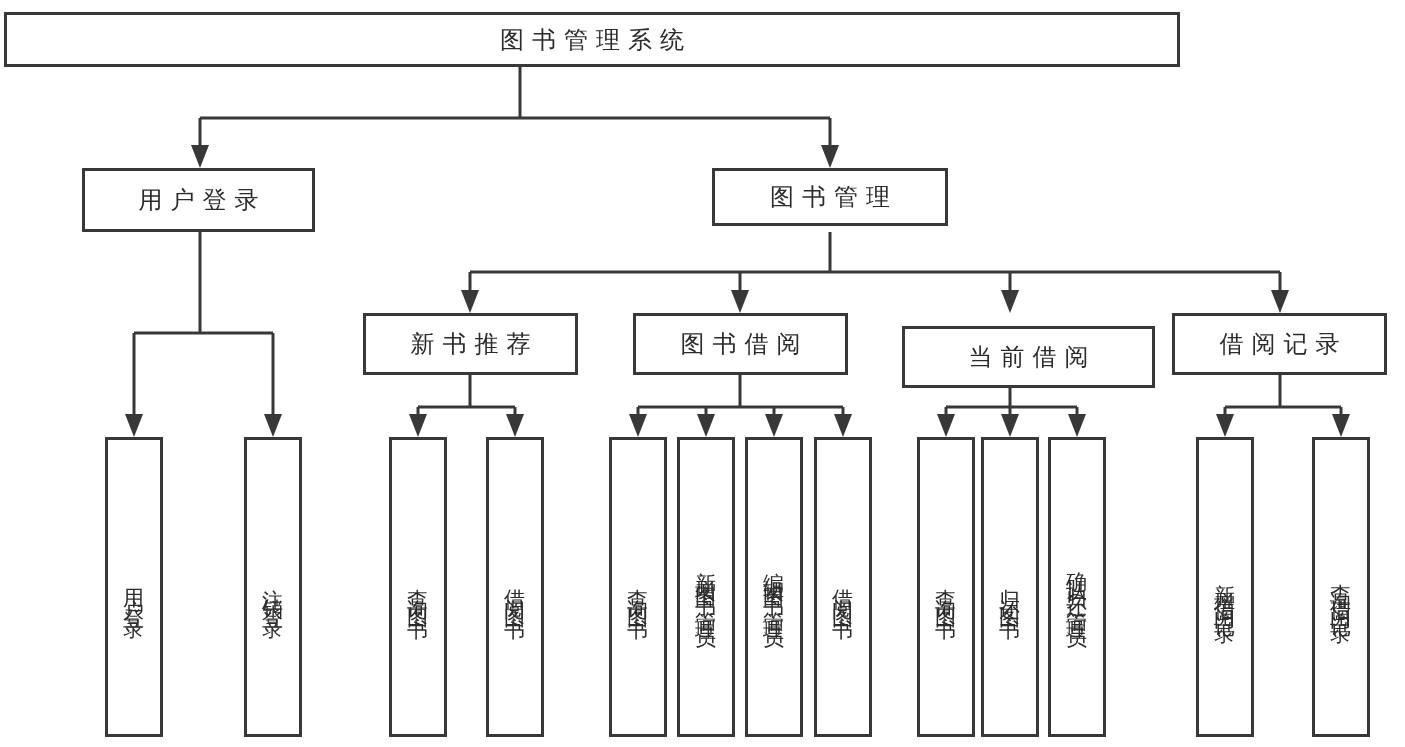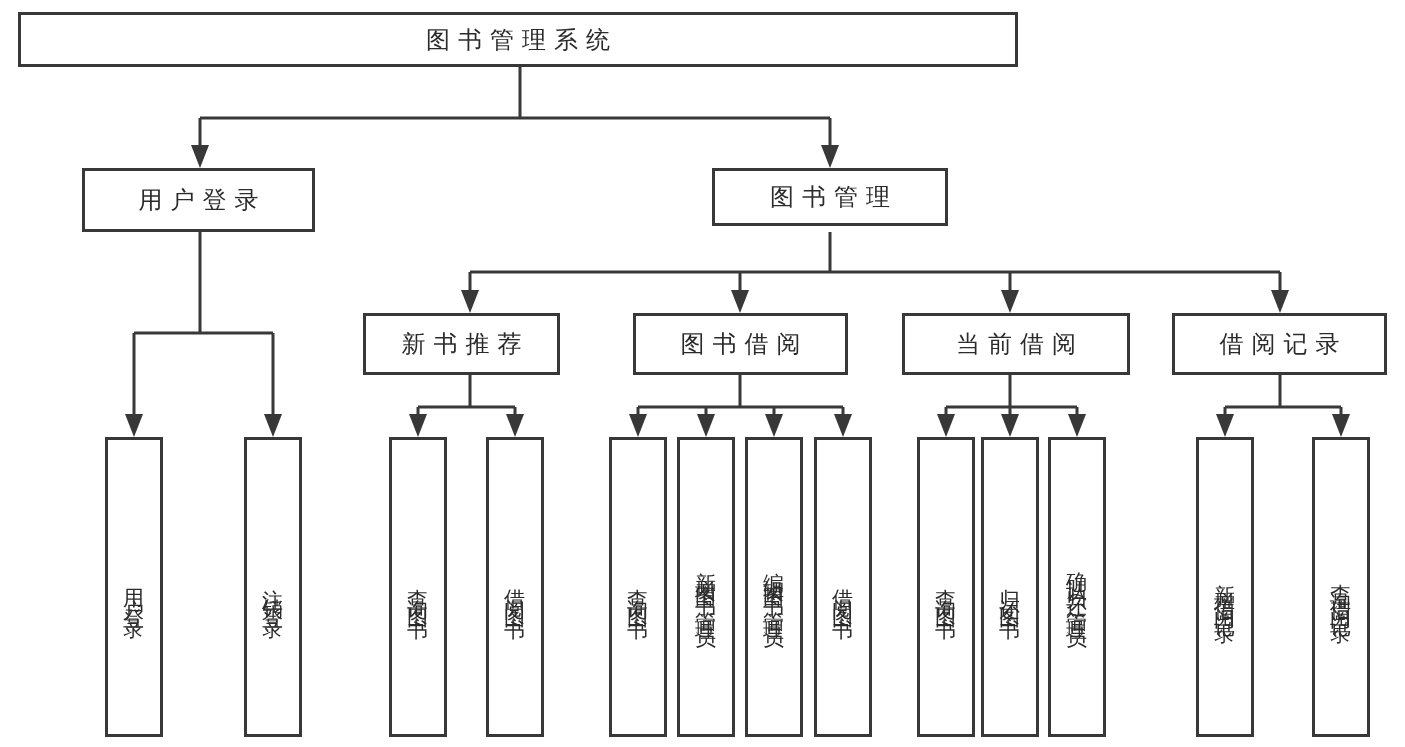--- a/index.html
+++ b/index.html
@@ -34,26 +34,26 @@
     writing-mode:vertical-rl;
     text-orientation:mixed;
     font-size:21px;
     letter-spacing:10px;
     line-height:1;
     padding-top:10px;
     white-space:nowrap;
   }
   .node.v.long span{letter-spacing:8px;padding-top:8px;}
   
-  .n-root{left:18px;top:12px;width:1000px;height:55px;}
+  .n-root{left:4px;top:12px;width:1176px;height:55px;}
   .n-user-login{left:82px;top:168px;width:233px;height:64px;}
   .n-book-mgmt{left:712px;top:168px;width:236px;height:58px;}
-  .n-new-book{left:363px;top:313px;width:197px;height:62px;}
+  .n-new-book{left:363px;top:313px;width:215px;height:62px;}
   .n-book-borrow{left:633px;top:313px;width:215px;height:62px;}
-  .n-current{left:902px;top:313px;width:228px;height:62px;}
+  .n-current{left:902px;top:326px;width:253px;height:62px;}
   .n-record{left:1172px;top:313px;width:215px;height:62px;}
   .leaf{top:437px;width:58px;height:300px;}
   .l1{left:105px;} .l2{left:244px;}
   .l3{left:389px;} .l4{left:486px;}
   .l5{left:609px;} .l6{left:677px;} .l7{left:745px;} .l8{left:814px;}
   .l9{left:917px;} .l10{left:981px;} .l11{left:1048px;}
   .l12{left:1196px;} .l13{left:1312px;}
   .watermark{
     position:absolute;
     right:12px;top:719px;

